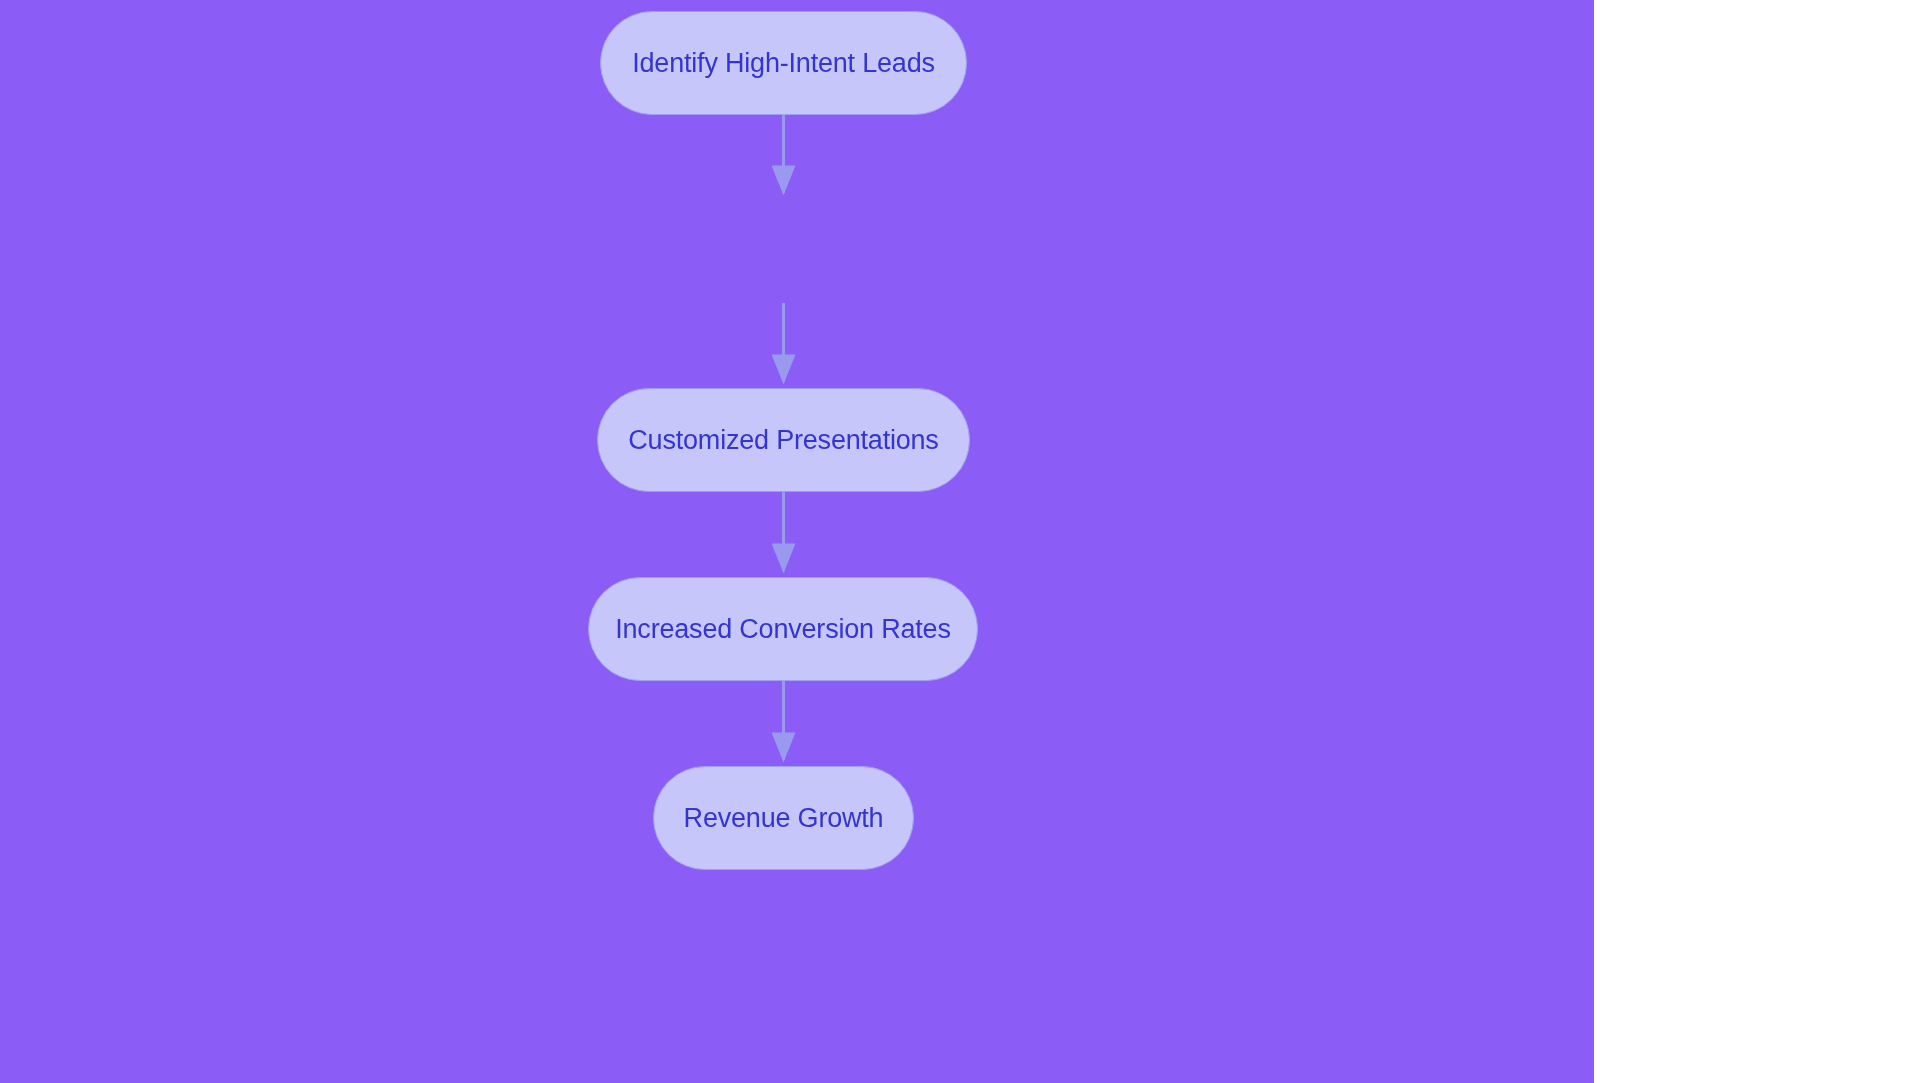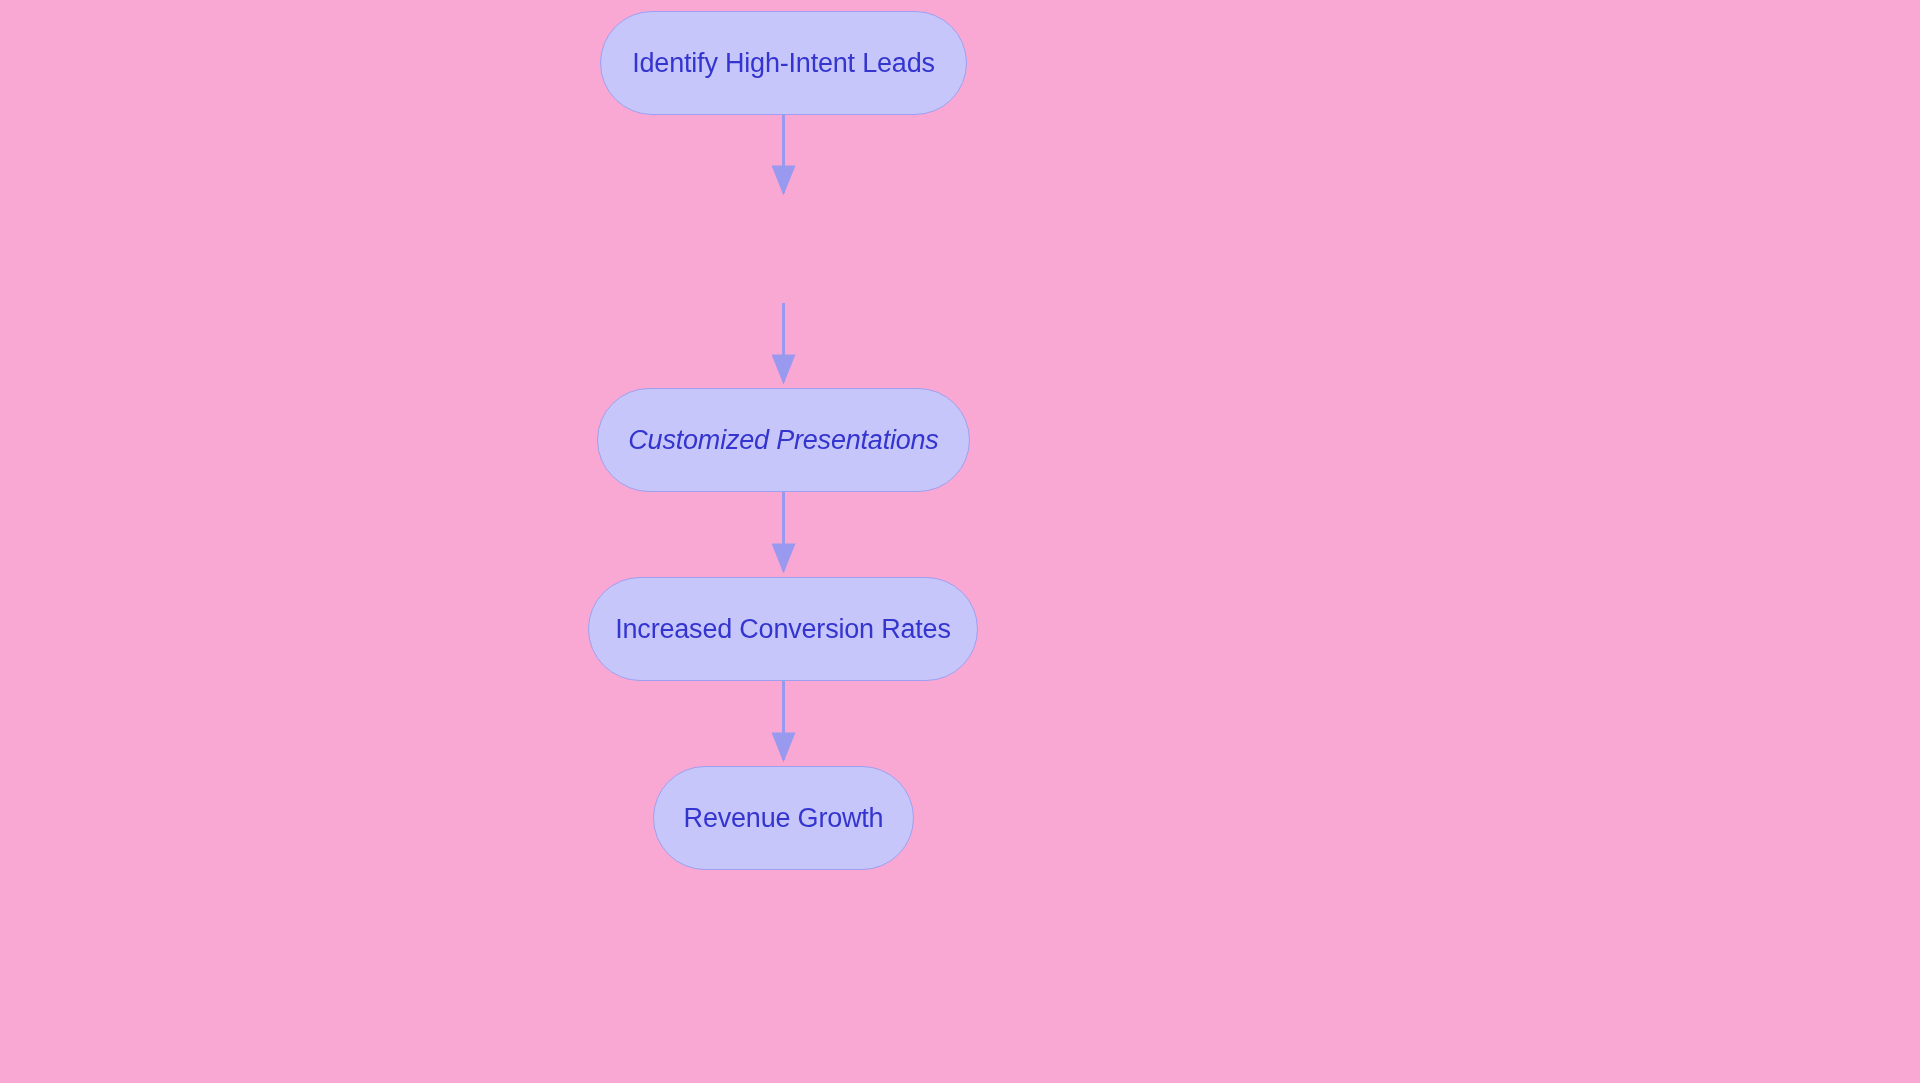--- a/index.html
+++ b/index.html
@@ -10,23 +10,23 @@
   }
   body {
     width: 1920px;
     height: 1083px;
     overflow: hidden;
     font-family: "Liberation Sans", sans-serif;
   }
 
   #flow-canvas {
     position: relative;
-    width: 1920px;
+    width: 1594px;
     height: 1083px;
-    background: #f9a8d4;
+    background: #8b5cf6;
   }
 
   .edge-layer {
     position: absolute;
     left: 0;
     top: 0;
     width: 1920px;
     height: 1083px;
     pointer-events: none;
   }
@@ -51,21 +51,21 @@
 
   .flow-node .node-label {
     display: block;
     padding: 0 16px;
     line-height: 1.2;
   }
 
   
   #node-1 { left: 600px; top: 11px;  width: 367px; height: 104px; font-size: 27px; }
   #node-2 { left: 495px; top: 199px; width: 578px; height: 104px; font-size: 27px; }
-  #node-3 { left: 597px; top: 388px; width: 373px; height: 104px; font-size: 27px; font-style: italic; }
+  #node-3 { left: 597px; top: 388px; width: 373px; height: 104px; font-size: 27px; }
   #node-4 { left: 588px; top: 577px; width: 390px; height: 104px; font-size: 27px; }
   #node-5 { left: 653px; top: 766px; width: 261px; height: 104px; font-size: 27px; }
 </style>
 </head>
 <body>
 
 <div id="flow-canvas">
 
   <svg class="edge-layer" viewBox="0 0 1920 1083" width="1920" height="1083" xmlns="http://www.w3.org/2000/svg">
     <defs>

